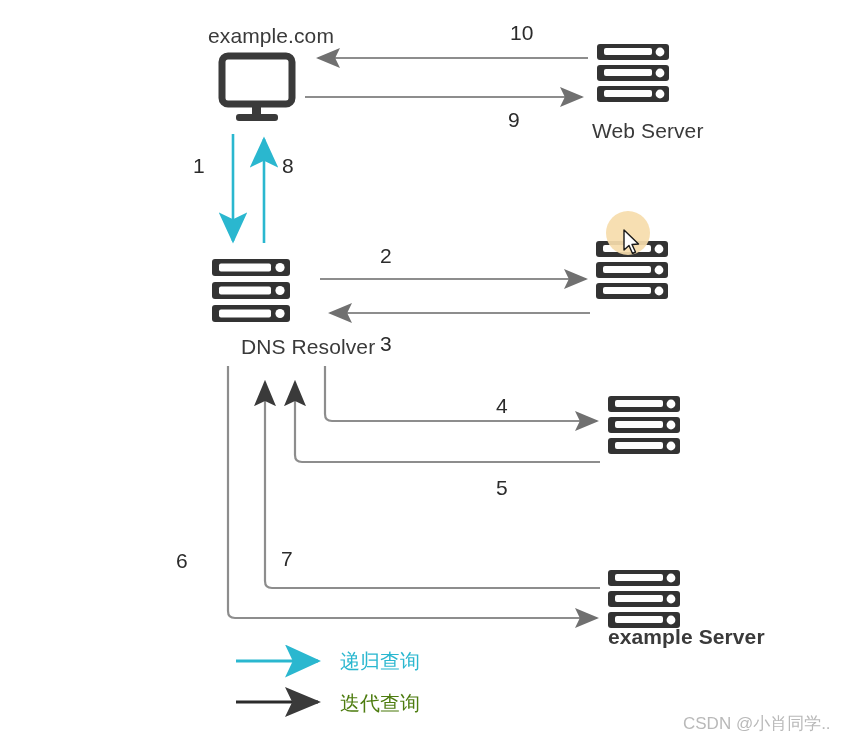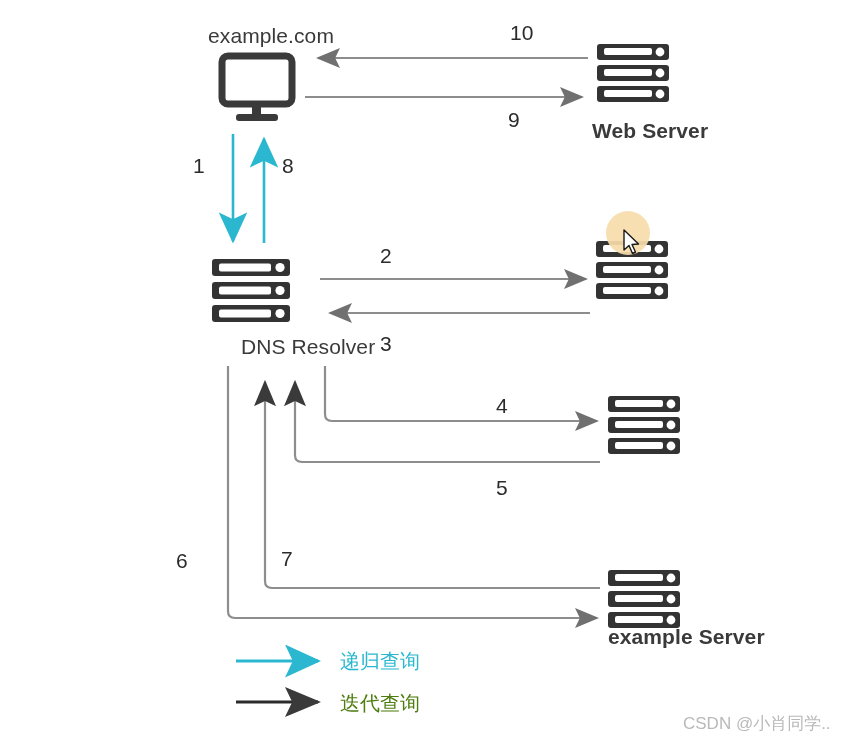--- a/index.html
+++ b/index.html
@@ -169,21 +169,21 @@
     <path d="M236,661 L318,661" fill="none" stroke="#2ab7cf" stroke-width="3" marker-end="url(#ah-cyan)"></path>
     <path d="M236,702 L318,702" fill="none" stroke="#2b2b2b" stroke-width="3" marker-end="url(#ah-gray-dark)"></path>
   </svg>
 
   <div class="hl-dot" style="left:606px; top:211px; width:44px; height:44px;"></div>
   <svg class="cursor" style="left:622px; top:229px;" viewBox="0 0 20 28">
     <path d="M2,1 L2,21 L7,16.5 L10.5,24.5 L13.5,23 L10,15.5 L16.5,15 Z" fill="#ffffff" stroke="#1a1a1a" stroke-width="1.4" stroke-linejoin="round"></path>
   </svg>
 
   <div class="node-label" style="left:208px; top:24px;">example.com</div>
-  <div class="node-label" style="left:592px; top:119px;font-weight:bold;">Web Server</div>
+  <div class="node-label" style="left:592px; top:119px;">Web Server</div>
   <div class="node-label" style="left:213px; top:335px;margin-left:28px;">DNS Resolver</div>
   <div class="node-label" style="left:608px; top:625px;font-weight:bold;">example Server</div>
 
   <div class="step-number" style="left:193px; top:154px;">1</div>
   <div class="step-number" style="left:380px; top:244px;">2</div>
   <div class="step-number" style="left:380px; top:332px;">3</div>
   <div class="step-number" style="left:496px; top:394px;">4</div>
   <div class="step-number" style="left:496px; top:476px;">5</div>
   <div class="step-number" style="left:176px; top:549px;">6</div>
   <div class="step-number" style="left:281px; top:547px;">7</div>

